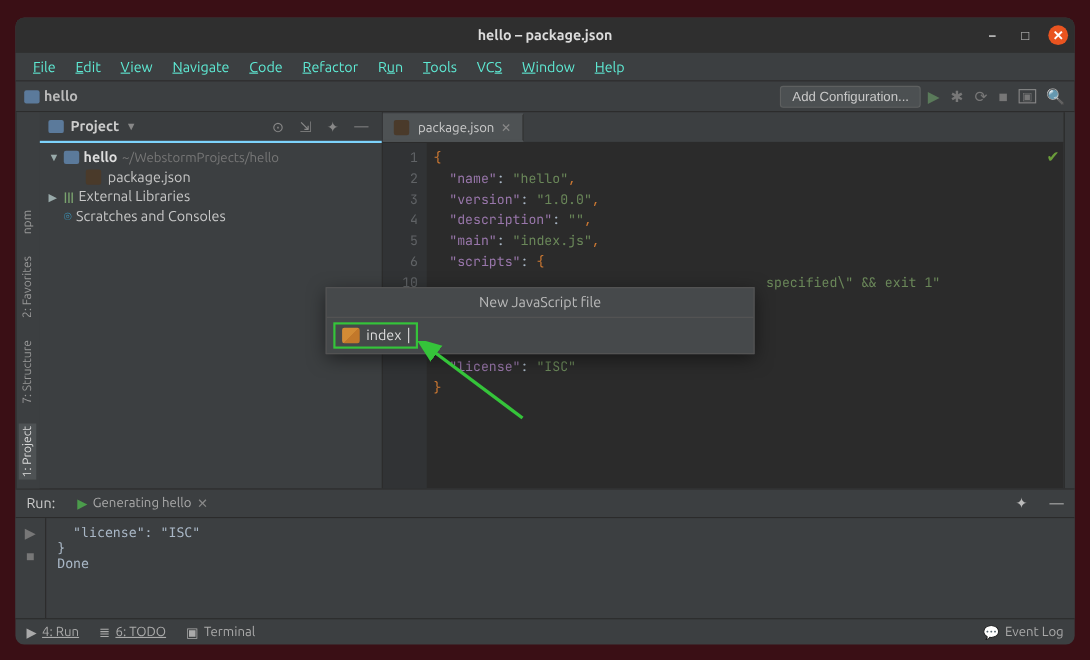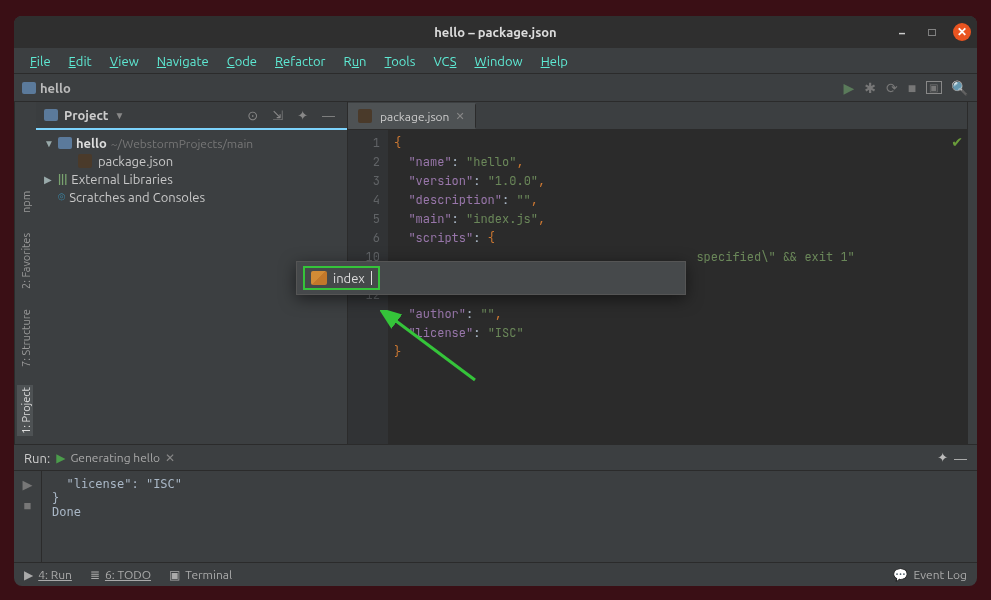--- a/index.html
+++ b/index.html
@@ -151,21 +151,21 @@
   
   .anno-arrow {
     position:absolute; left:380px; top:310px; z-index:6; pointer-events:none;
   }
   
   .run-panel {
     height:118px; display:flex; flex-direction:column;
     border-top:1px solid #2b2b2b; background:#3c3f41;
   }
   .run-header {
-    height:26px; display:flex; align-items:center; gap:6px;
+    height:26px; display:flex; align-items:center; gap:20px;
     padding:0 10px; border-bottom:1px solid #2b2b2b;
   }
   .run-header .label { color:#ccc;}
   .run-header .item { color:#aaa; display:flex;align-items:center;gap:5px; font-size:12px;}
   .run-header .play { color:#4b9c4b;}
   .run-header .spacer { flex:1; }
   .run-output {
     flex:1; display:flex;
   }
   .run-gutter { width:28px; background:#3c3f41; border-right:1px solid #2b2b2b; display:flex;flex-direction:column;align-items:center;gap:6px;padding-top:6px; color:#777;}
@@ -212,20 +212,21 @@
     <span><u>W</u>indow</span>
     <span><u>H</u>elp</span>
   </div>
 
   <div class="navbar">
     <div class="breadcrumb">
       <span class="folder-ico"></span>
       <span>hello</span>
     </div>
     <div class="nav-spacer"></div>
+    <button class="btn">Add Configuration...</button>
     <div class="toolbar-icons">
       <span style="color:#5a7a5a">▶</span>
       <span>✱</span>
       <span>⟳</span>
       <span>■</span>
       <span style="border:1px solid #888;padding:0 2px;font-size:10px">▣</span>
       <span>🔍</span>
     </div>
   </div>
 
@@ -247,21 +248,21 @@
         <span class="picon">⊙</span>
         <span class="picon">⇲</span>
         <span class="picon">✦</span>
         <span class="picon">—</span>
       </div>
       <div class="tree">
         <div class="tree-row" style="padding-left:8px">
           <span class="arrow">▼</span>
           <span class="folder-ico"></span>
           <b style="color:#ddd">hello</b>
-          <span class="muted">~/WebstormProjects/main</span>
+          <span class="muted">~/WebstormProjects/hello</span>
         </div>
         <div class="tree-row" style="padding-left:42px">
           <span class="json-ico"></span>
           <span>package.json</span>
         </div>
         <div class="tree-row" style="padding-left:8px">
           <span class="arrow">▶</span>
           <span class="libs-ico">|||</span>
           <span>External Libraries</span>
         </div>
@@ -344,20 +345,21 @@
     <span class="item">≣ <u>6: TODO</u></span>
     <span class="item">▣ <span>Terminal</span></span>
     <div class="spacer"></div>
     <span class="item">💬 <span>Event Log</span></span>
   </div>
 
 
 </div>
 
 <div class="popup">
+  <div class="popup-title">New JavaScript file</div>
   <div class="popup-input-row">
     <div class="popup-input-box">
       <span class="js-ico"></span>
       <span>index</span>
         <span class="caret"></span>
     </div>
   </div>
 </div>
 
 <svg class="anno-arrow" width="110" height="80">

